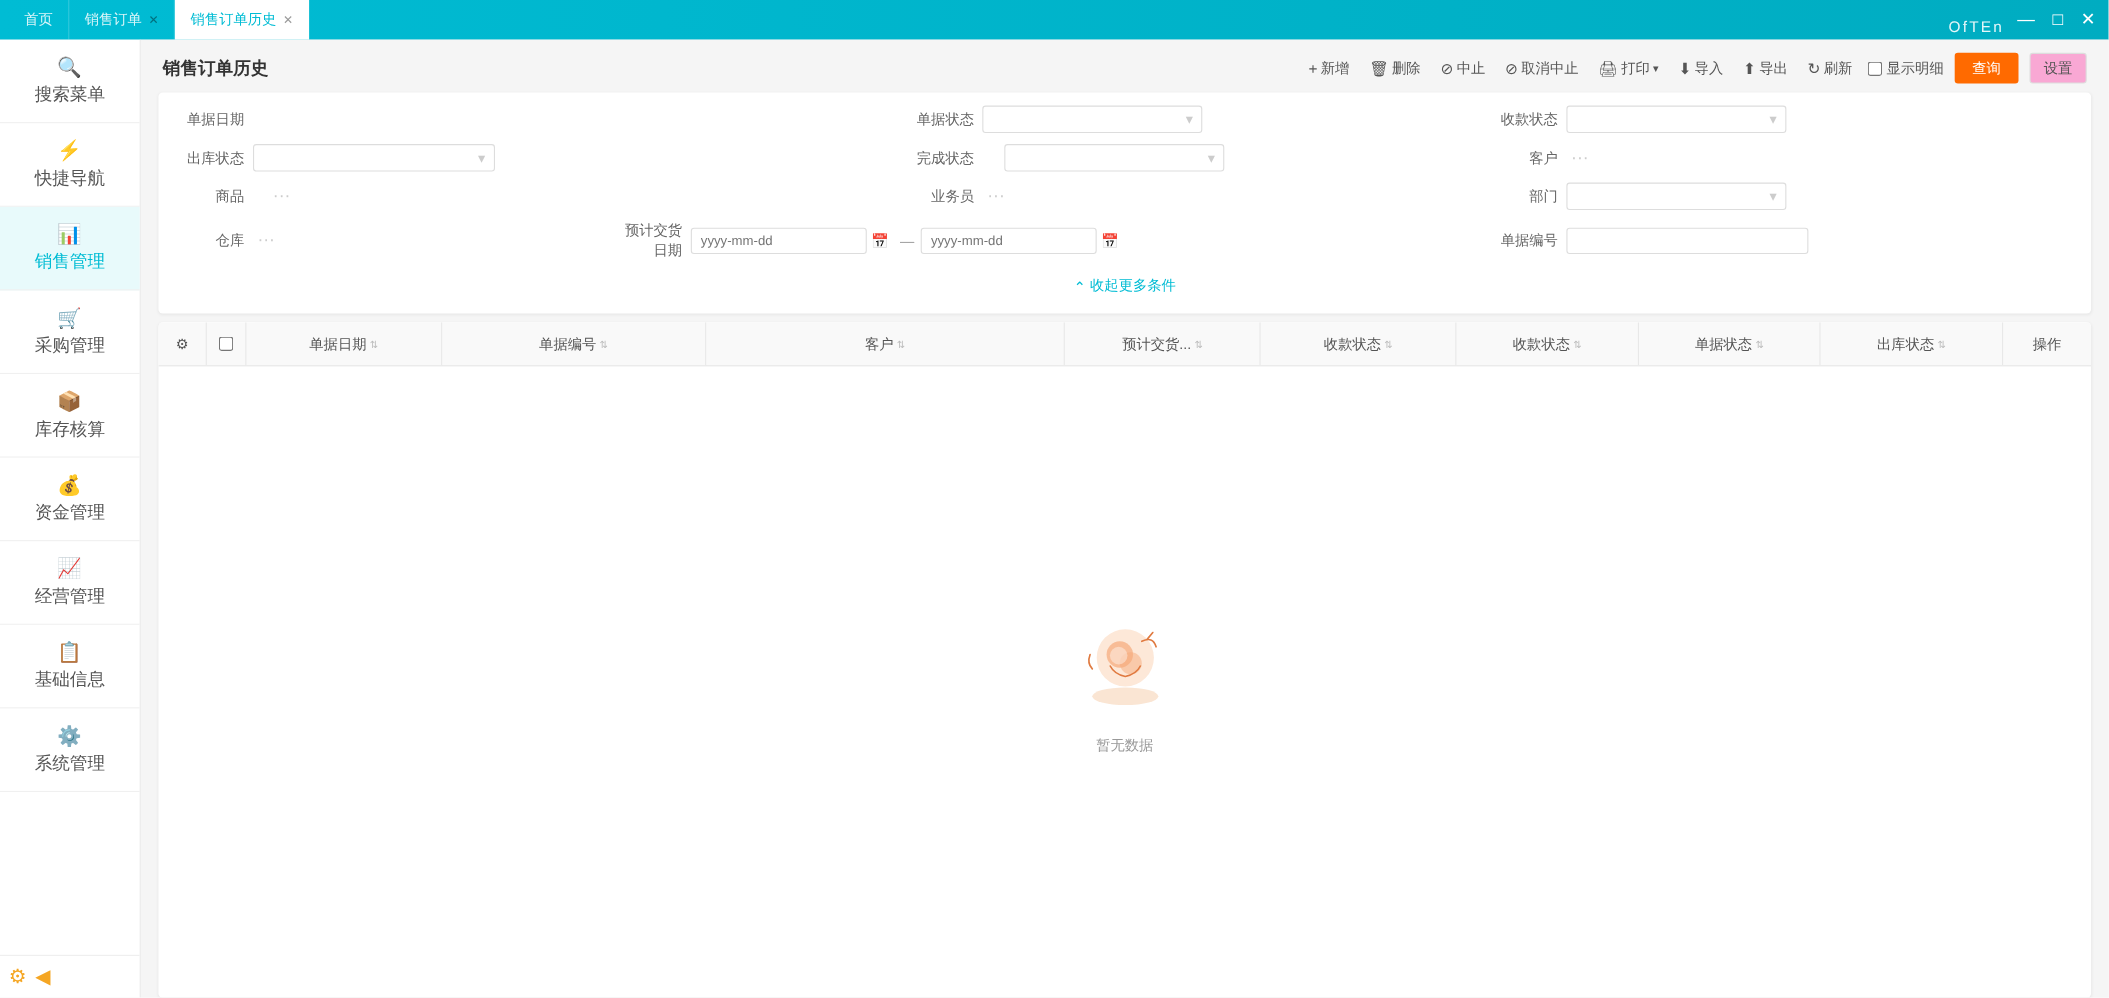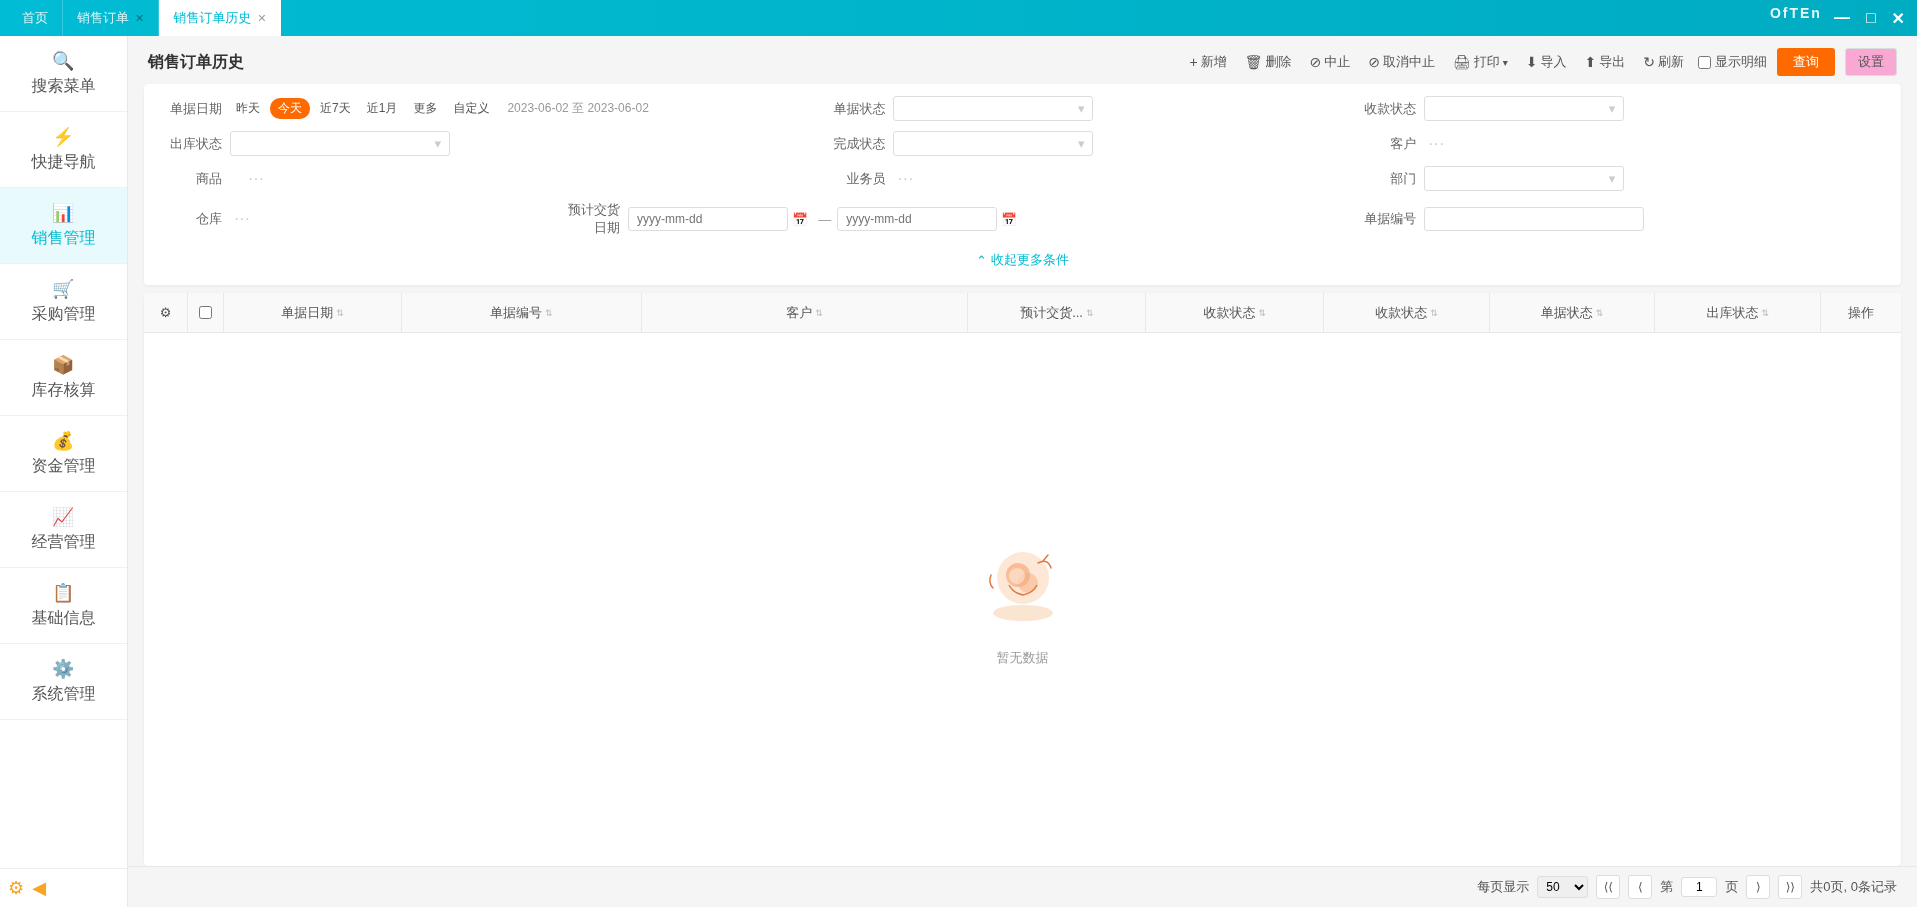--- a/index.html
+++ b/index.html
@@ -30,21 +30,21 @@
     .top-tab.active {
       background: #fff;
       color: #00bcd4;
       font-weight: 500;
     }
     .top-tab .tab-close {
       margin-left: 6px;
       font-size: 11px;
       color: rgba(0,0,0,0.4);
     }
-    .top-bar-right { display: flex; align-items: flex-start; gap: 8px; font-weight: bold; }
+    .top-bar-right { display: flex; align-items: flex-end; gap: 8px; }
     .top-bar-icon { color: #fff; font-size: 16px; cursor: pointer; padding: 4px; }
 
     
     .main-layout { display: flex; flex: 1; overflow: hidden; }
 
     
     .sidebar {
       width: 128px;
       background: #fff;
       display: flex;
@@ -426,29 +426,20 @@
         <button class="btn-query">查询</button>
         <button class="btn-settings">设置</button>
       </div>
     </div>
 
     <div class="filter-area">
 
       <div class="filter-row">
         <div class="filter-cell" style="flex:2.5;">
           <span class="filter-label">单据日期</span>
-          <div class="filter-date-btns">
-            <span class="date-btn">昨天</span>
-            <span class="date-btn active">今天</span>
-            <span class="date-btn">近7天</span>
-            <span class="date-btn">近1月</span>
-            <span class="date-btn">更多</span>
-            <span class="date-btn">自定义</span>
-            <span class="date-range">2023-06-02 至 2023-06-02</span>
-          </div>
         </div>
         <div class="filter-cell" style="flex:2;">
           <span class="filter-label">单据状态</span>
           <div class="filter-select" style="width:200px;">
             <span></span>
             <span>▾</span>
           </div>
         </div>
         <div class="filter-cell" style="flex:2;">
           <span class="filter-label">收款状态</span>
@@ -460,21 +451,21 @@
       </div>
 
       <div class="filter-row">
         <div class="filter-cell" style="flex:2.5;">
           <span class="filter-label">出库状态</span>
           <div class="filter-select" style="width:220px;">
             <span></span>
             <span>▾</span>
           </div>
         </div>
-        <div class="filter-cell" style="flex:2;">
+        <div class="filter-cell" style="flex:2;gap:20px;">
           <span class="filter-label">完成状态</span>
           <div class="filter-select" style="width:200px;">
             <span></span>
             <span>▾</span>
           </div>
         </div>
         <div class="filter-cell" style="flex:2;">
           <span class="filter-label">客户</span>
           <span class="filter-dots">···</span>
         </div>
@@ -579,32 +570,15 @@
           <circle cx="44" cy="43" r="8" fill="#fff" opacity="0.4"></circle>
           <path d="M36 52 Q40 60 50 62 Q60 60 64 52" stroke="#e07a40" stroke-width="1.5" fill="none"></path>
           <path d="M65 30 Q75 25 78 35" stroke="#e07a40" stroke-width="1.5" fill="none" stroke-linecap="round"></path>
           <path d="M70 28 L75 22" stroke="#e07a40" stroke-width="1.5" stroke-linecap="round"></path>
           <path d="M20 55 Q15 50 18 42" stroke="#e07a40" stroke-width="1.5" fill="none" stroke-linecap="round"></path>
         </svg>
         <span>暂无数据</span>
       </div>
     </div>
 
-    <div class="footer">
-      <span>每页显示</span>
-      <select>
-        <option>10</option>
-        <option>20</option>
-        <option selected="">50</option>
-        <option>100</option>
-      </select>
-      <div class="page-btn">⟨⟨</div>
-      <div class="page-btn">⟨</div>
-      <span>第</span>
-      <input class="page-input" type="text" value="1" style="">
-      <span>页</span>
-      <div class="page-btn">⟩</div>
-      <div class="page-btn">⟩⟩</div>
-      <span>共0页, 0条记录</span>
-    </div>
 
   </div>
 </div>
 
 </body></html>

